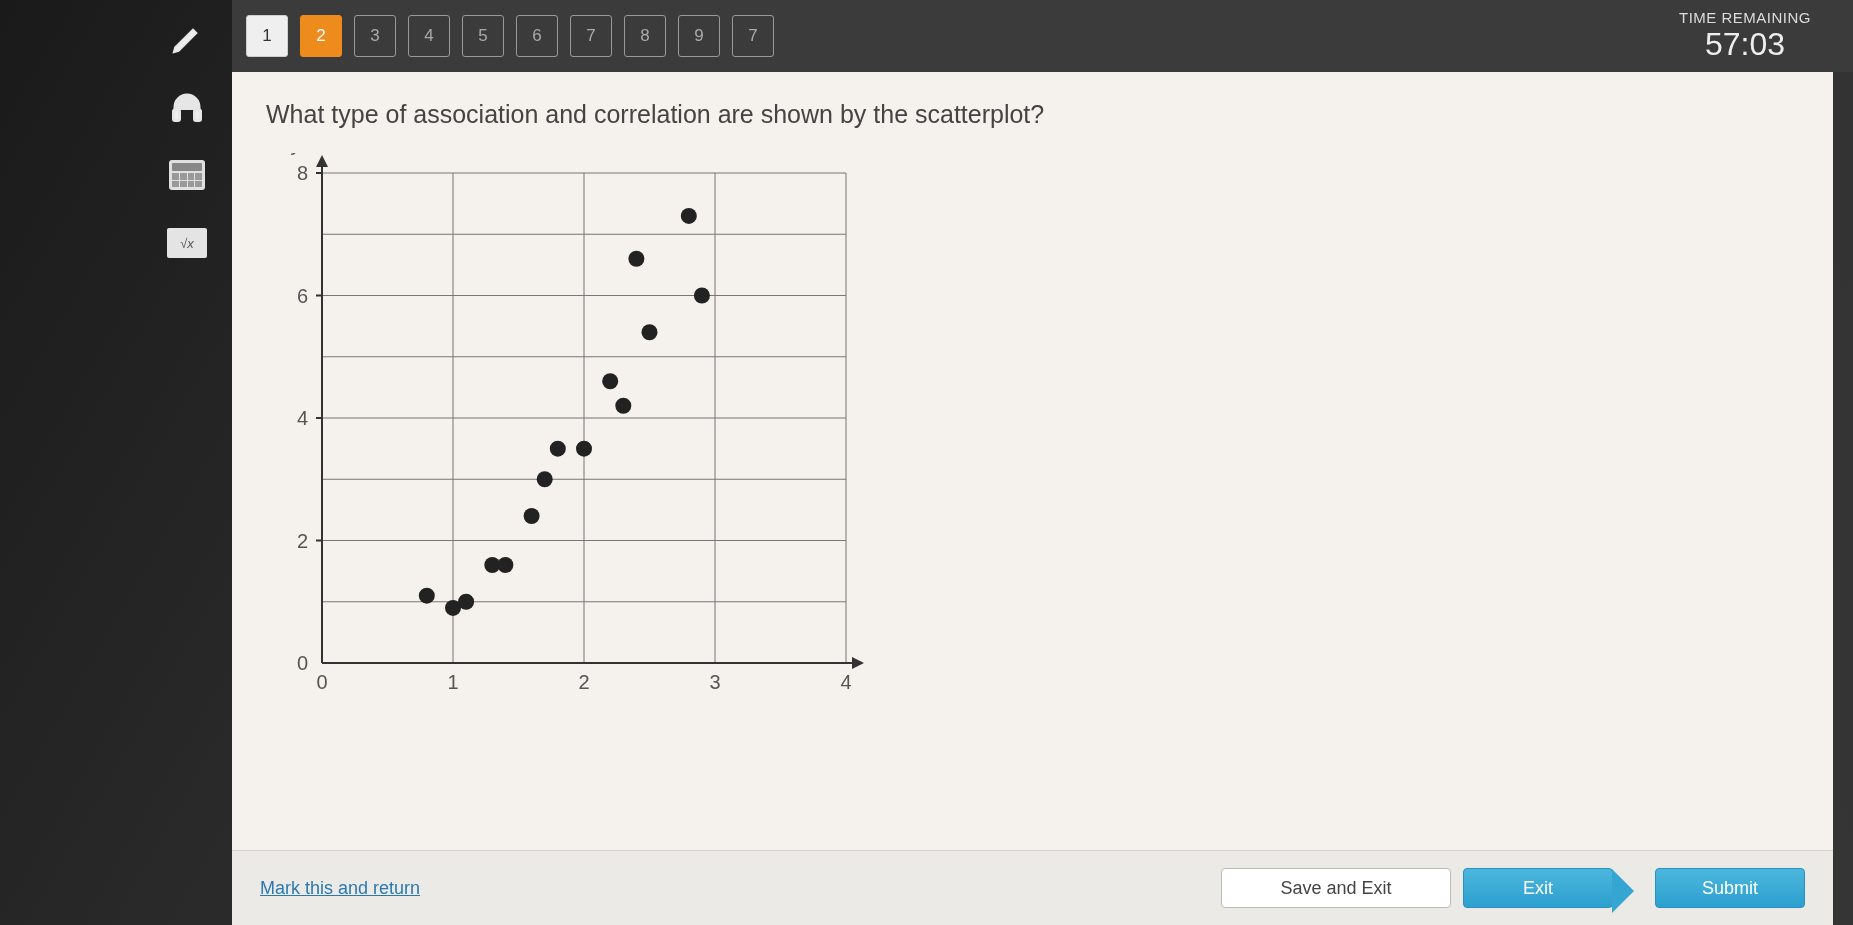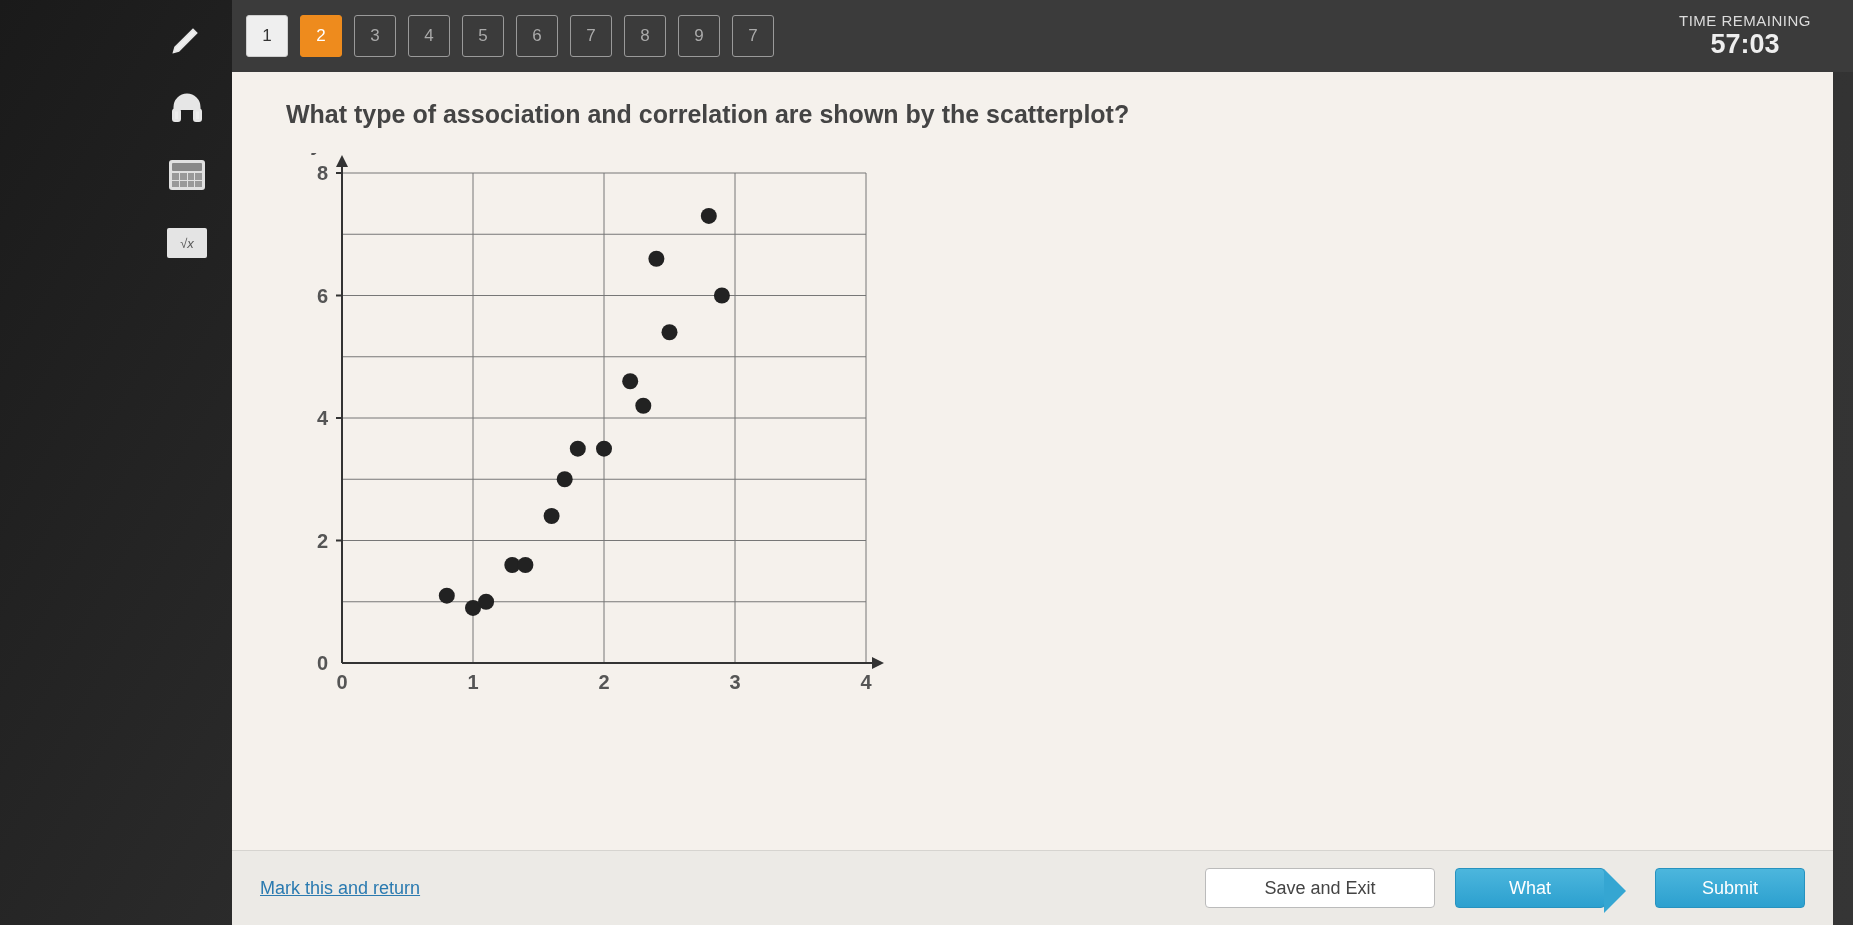--- a/index.html
+++ b/index.html
@@ -77,50 +77,49 @@
     border-color: #ee8b1d;
     color: #fff;
   }
   .timer {
     margin-left: auto;
     text-align: center;
     color: #eee;
     padding-right: 28px;
   }
   .timer .lbl { font-size: 15px; letter-spacing: 0.5px; color:#dcdcdc;}
-  .timer .val { font-size: 27px; font-weight: 700; }
+  .timer .val { font-size: 32px; font-weight: 400; }
   .content {
     position: absolute;
     left: 232px;
     right: 20px;
     top: 72px;
     bottom: 75px;
     background: #f5f1ec;
-    padding: 28px 54px;
+    padding: 28px 34px;
     overflow: hidden;
-    font-weight: bold;
   }
   .question {
     font-size: 25px;
     color: #444;
     margin-bottom: 24px;
   }
   .chart-wrap { position: relative; width: 600px; height: 600px; }
   .chart-wrap svg { display:block; }
   .footer {
     position: absolute;
     left: 232px;
     right: 20px;
     bottom: 0;
     height: 75px;
     background: #eceae6;
     display: flex;
     align-items: center;
     padding: 0 28px;
-    gap: 20px;
+    gap: 12px;
     border-top: 1px solid #d6d4d0;
   }
   .mark-link {
     color: #2a7ab0;
     text-decoration: underline;
     cursor: pointer;
     font-size: 18px;
   }
   .footer .spacer { flex: 1; }
   .btn {
@@ -279,17 +278,17 @@
           <circle cx="422.79999999999995" cy="62.875" r="8" fill="#222"></circle>
           <circle cx="435.9" cy="142.5" r="8" fill="#222"></circle>
         </svg>
     </div>
   </div>
 
   <div class="footer">
     <a class="mark-link">Mark this and return</a>
     <div class="spacer"></div>
     <div class="btn plain">Save and Exit</div>
-    <div class="btn primary next">What</div>
+    <div class="btn primary next">Exit</div>
     <div class="btn primary">Submit</div>
   </div>
 
 </div>
 
 </body></html>

